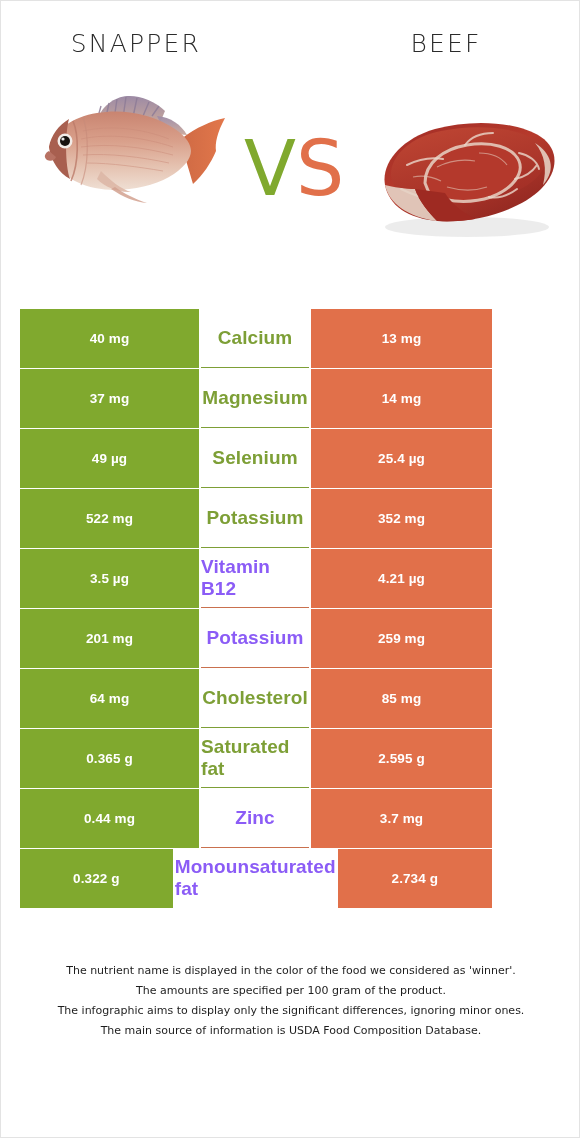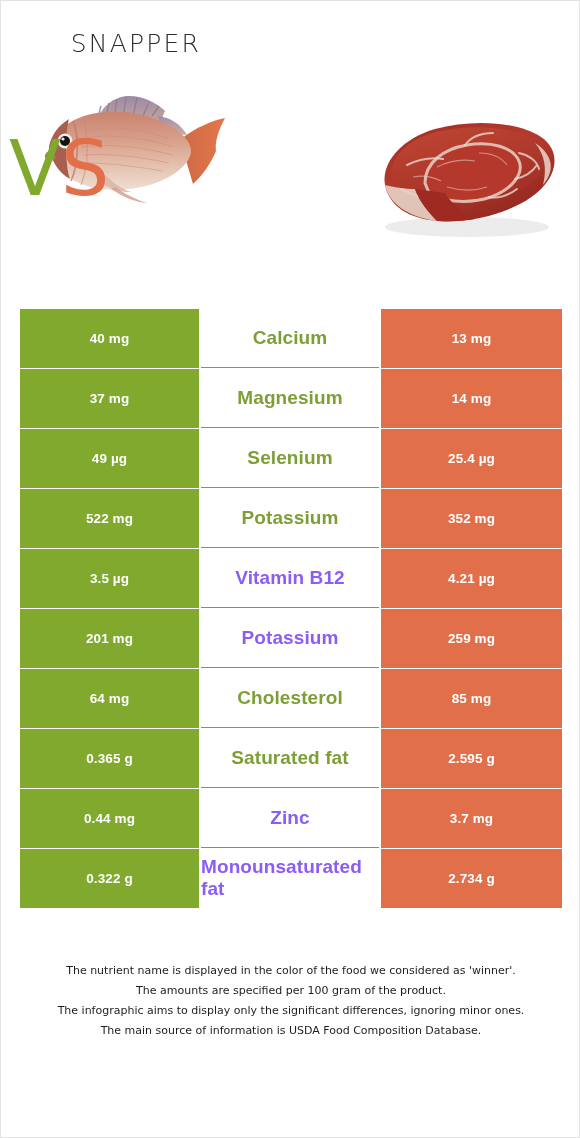--- a/index.html
+++ b/index.html
@@ -35,20 +35,21 @@
     font-family: "DejaVu Sans", sans-serif;
     white-space: nowrap;
   }
   .food-title.left  { left: 0; width: 270px; text-align: center; }
   .food-title.right { left: 310px; width: 270px; text-align: center; }
 
   .vs-wrap {
     position: absolute;
     left: 8px; right: 0;
     top: 130px;
+    text-align: center;
     font-size: 76px;
     font-weight: 400;
     font-family: "DejaVu Sans", sans-serif;
     line-height: 1;
     z-index: 5;
     pointer-events: none;
   }
   .vs-v { color: #80A92E; }
   .vs-s { color: #E1704A; }
 
@@ -58,21 +59,21 @@
   }
   .food-img.snapper { left: 38px; top: 84px; width: 190px; height: 124px; }
   .food-img.beef    { left: 366px; top: 108px; width: 196px; height: 132px; }
   .food-img svg { display: block; width: 100%; height: 100%; }
 
   
   .nutrient-table {
     position: absolute;
     top: 308px;
     left: 19px;
-    width: 542px;
+    width: 472px;
   }
 
   .nutrient-row {
     display: flex;
     width: 100%;
     height: 59px;
     margin-bottom: 1px;
     align-items: stretch;
   }
 
@@ -123,20 +124,21 @@
     color: #1d1d1d;
   }
   .footer p { margin: 0; }
 </style>
 </head>
 <body>
 
 <div class="header">
 
   <div class="food-title left">SNAPPER</div>
+  <div class="food-title right">BEEF</div>
 
   <div class="food-img snapper">
     <svg viewBox="0 0 190 124" xmlns="http://www.w3.org/2000/svg">
       <defs>
         <linearGradient id="bodyG" x1="0" y1="0" x2="0" y2="1">
           <stop offset="0%" stop-color="#c98470"></stop>
           <stop offset="38%" stop-color="#d9a08b"></stop>
           <stop offset="70%" stop-color="#e5c2b0"></stop>
           <stop offset="100%" stop-color="#efdfd4"></stop>
         </linearGradient>

